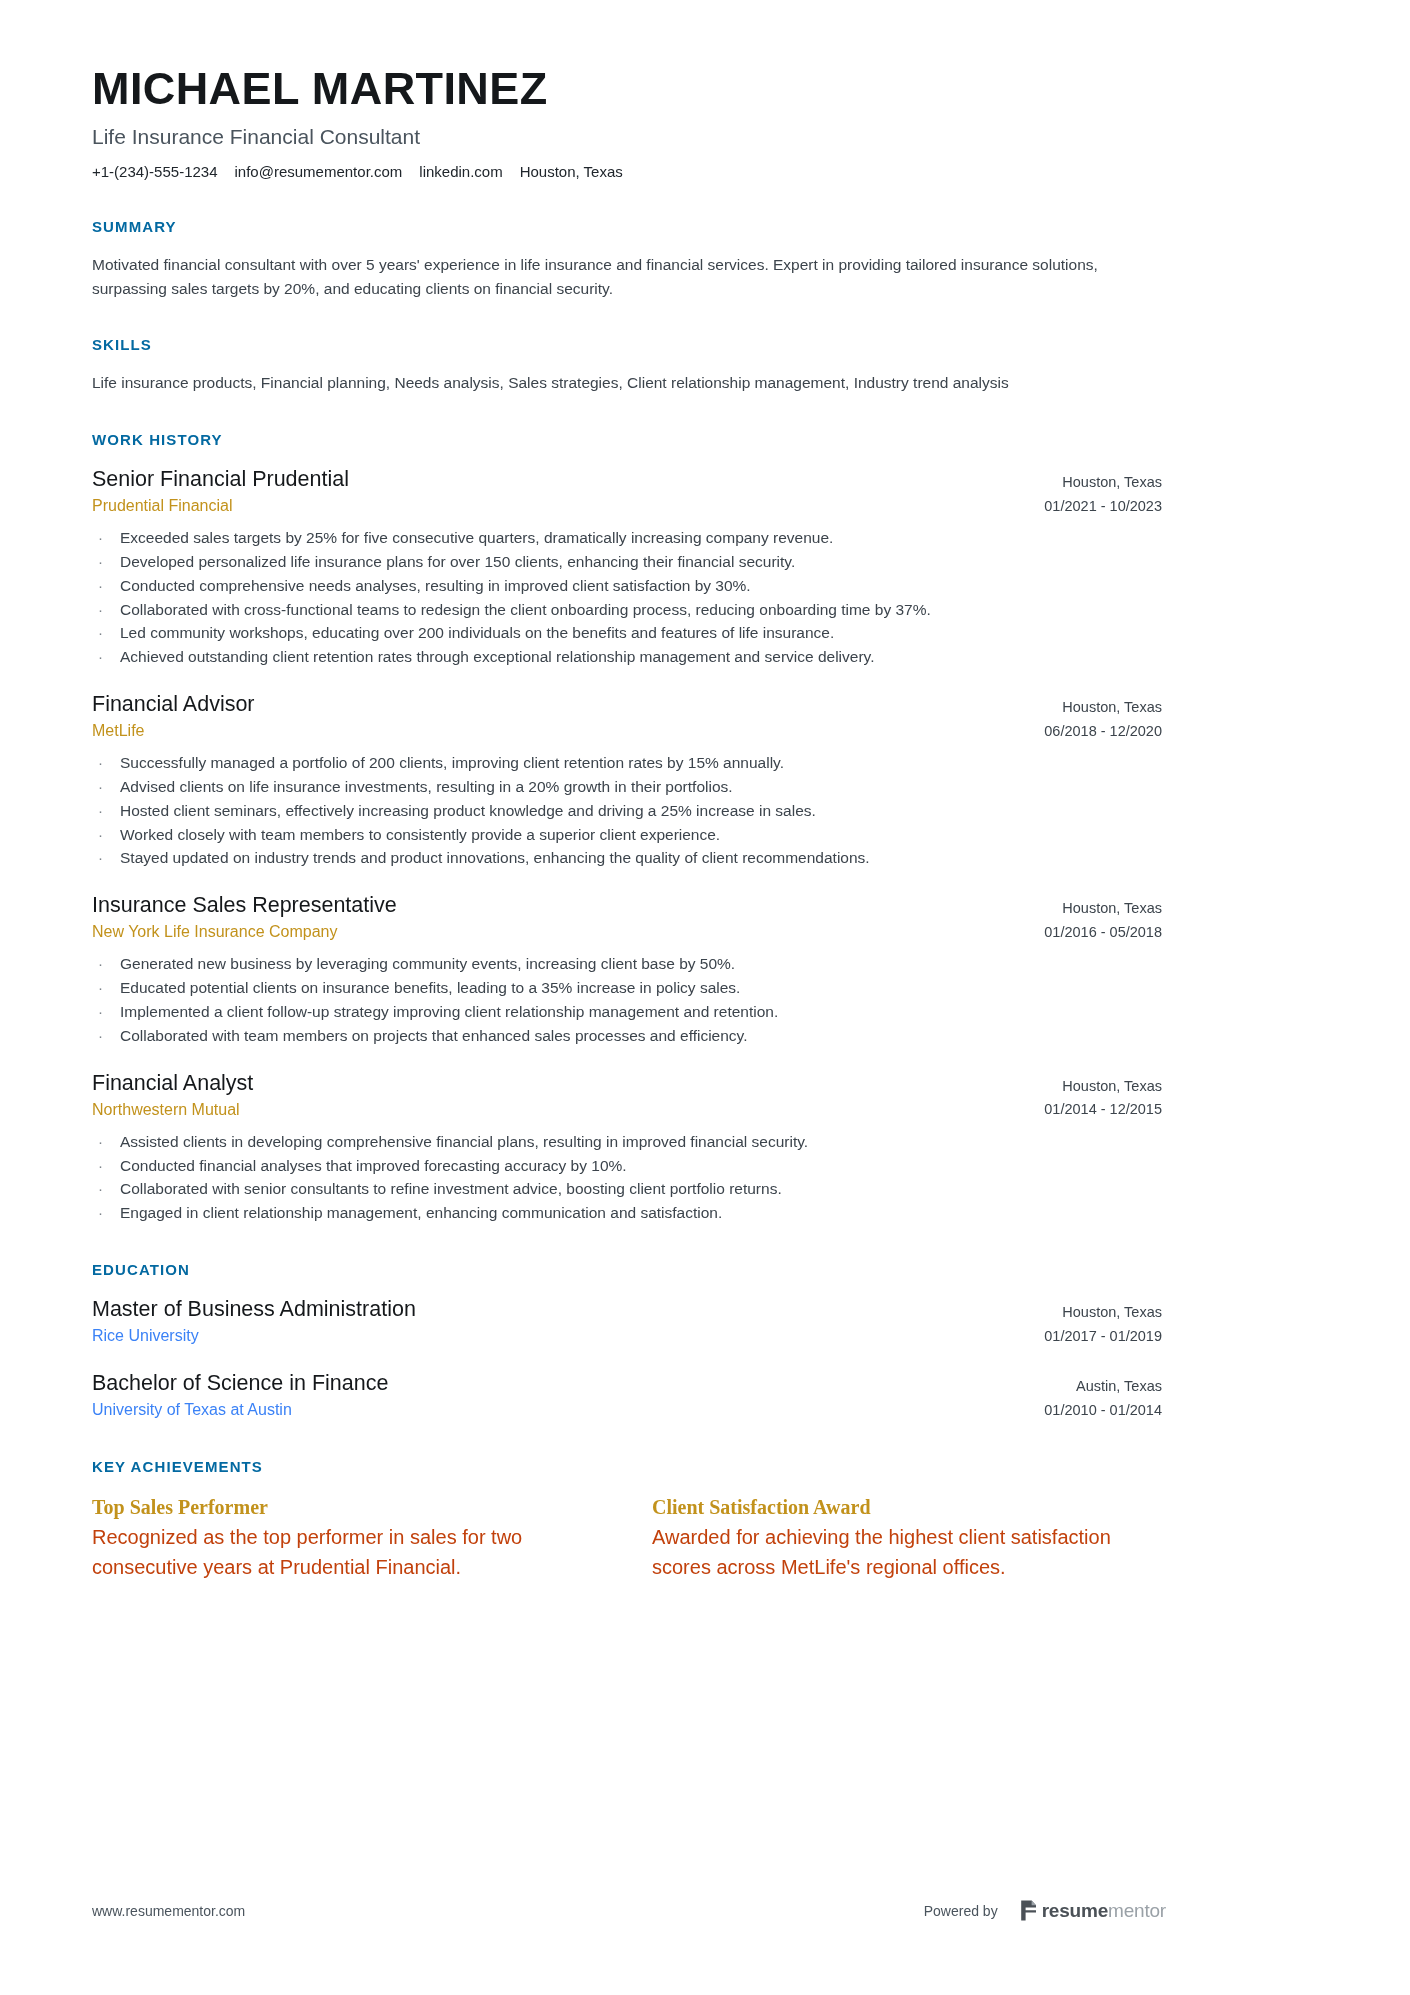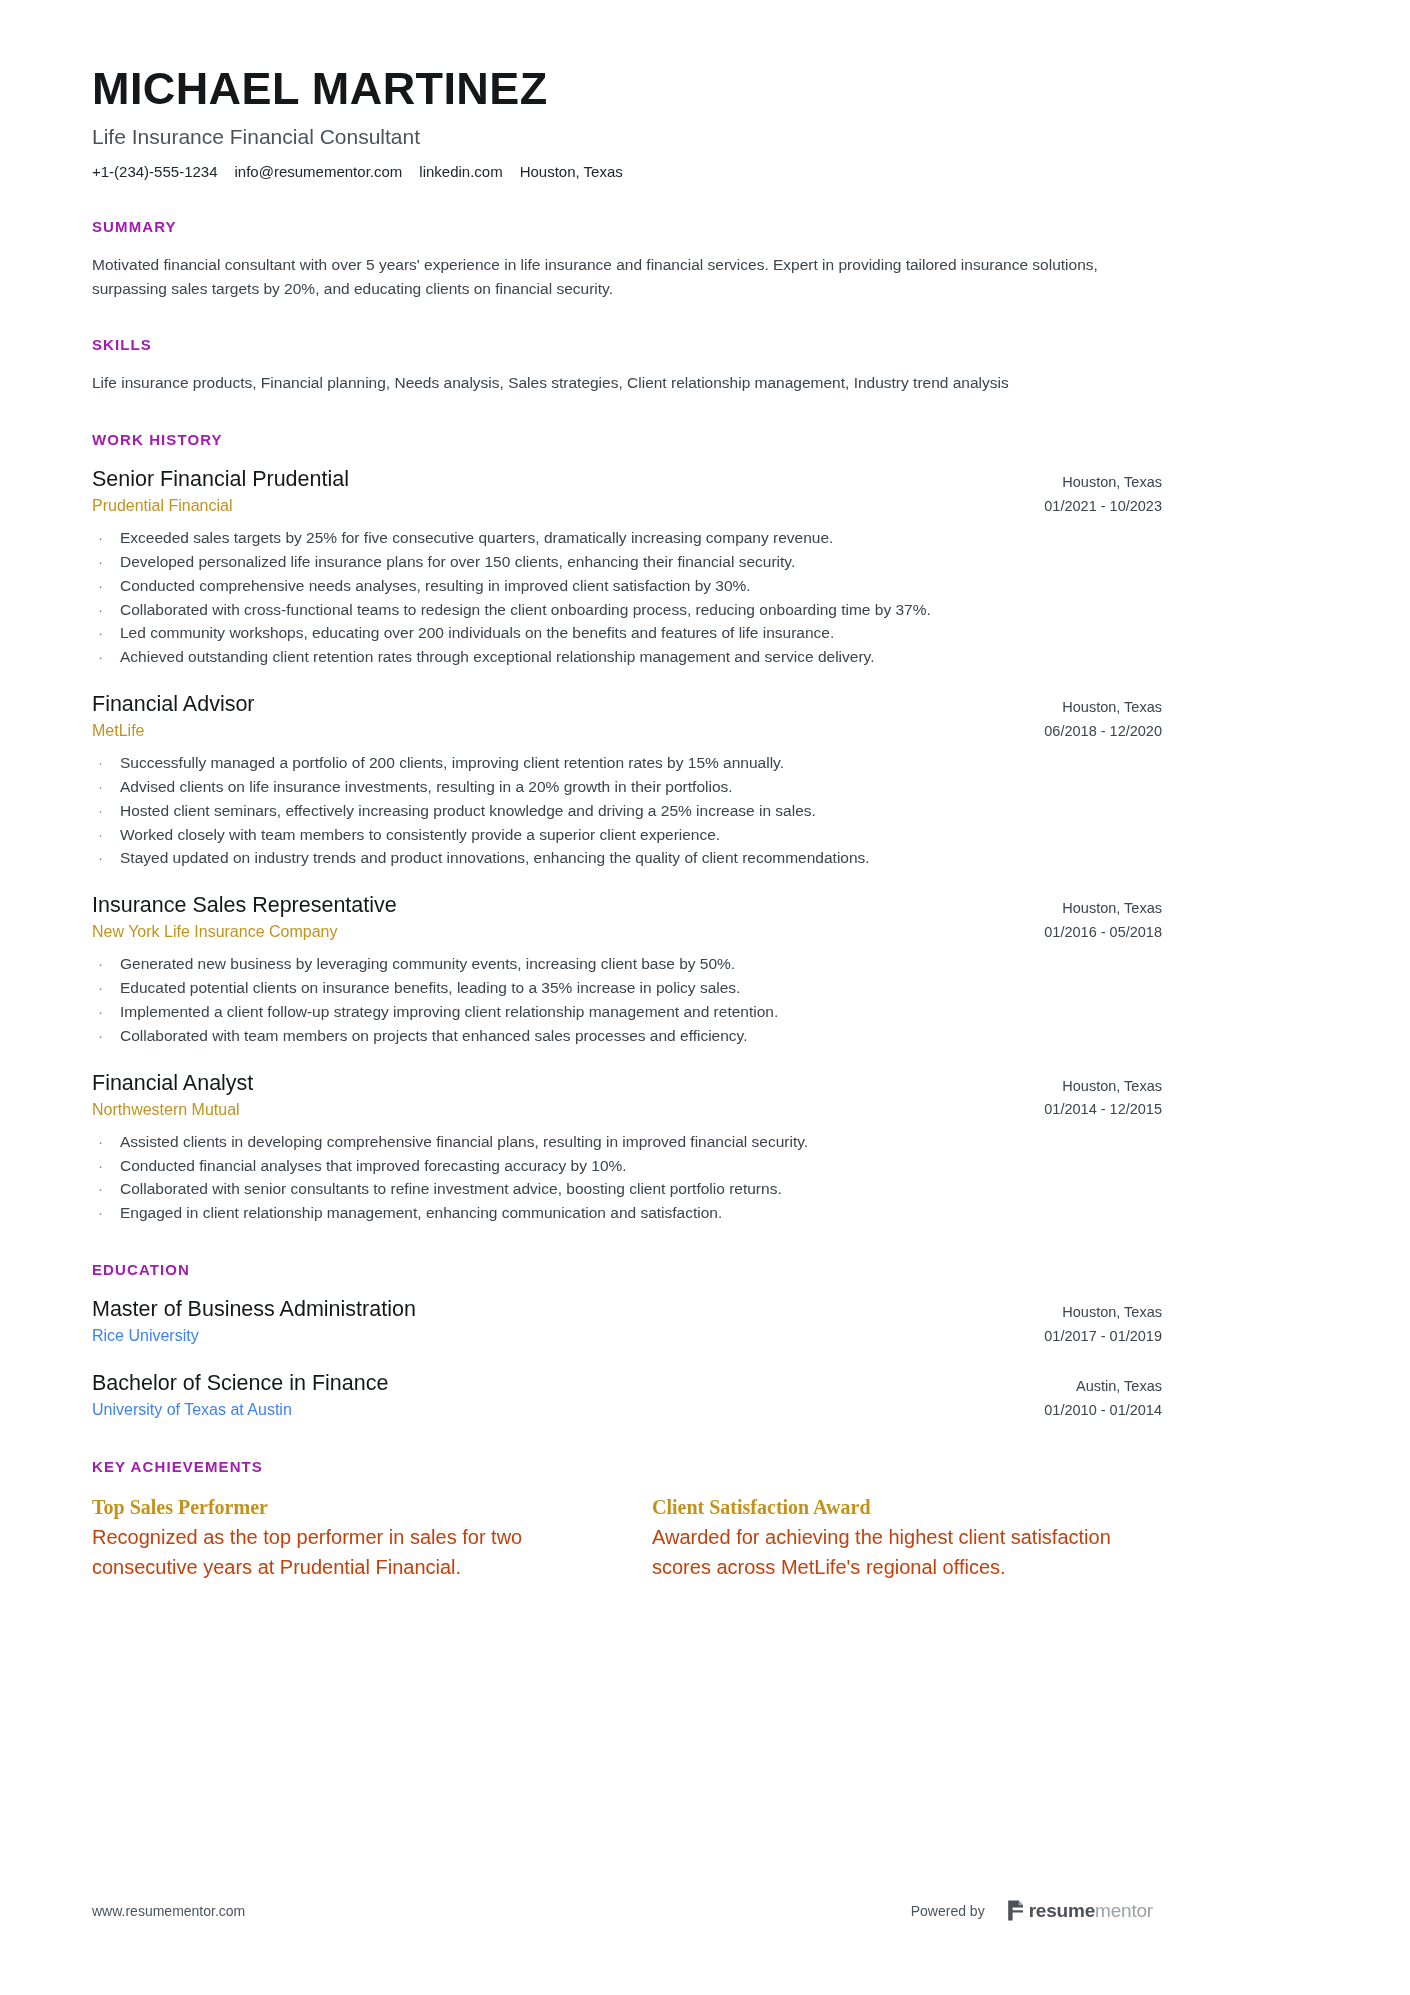--- a/index.html
+++ b/index.html
@@ -62,21 +62,21 @@
     width: 17px;
   }
 
   
   .section { margin-top: 36px; }
 
   .section-title {
     font-size: 15px;
     font-weight: 700;
     letter-spacing: 1.1px;
-    color: #a21caf;
+    color: #0369a1;
     text-transform: uppercase;
     margin-bottom: 18px;
   }
 
   .body-text {
     font-size: 15.5px;
     line-height: 1.52;
     color: #3c444c;
     max-width: 1180px;
   }
@@ -168,21 +168,21 @@
   .achievement-desc {
     font-size: 20px;
     line-height: 1.47;
     color: #c2410c;
   }
 
   
   .footer {
     position: absolute;
     left: 92px;
-    right: 101px;
+    right: 88px;
     bottom: 74px;
     display: flex;
     justify-content: space-between;
     align-items: center;
     font-size: 14px;
     color: #4a545d;
   }
 
   .footer-powered {
     display: flex;

